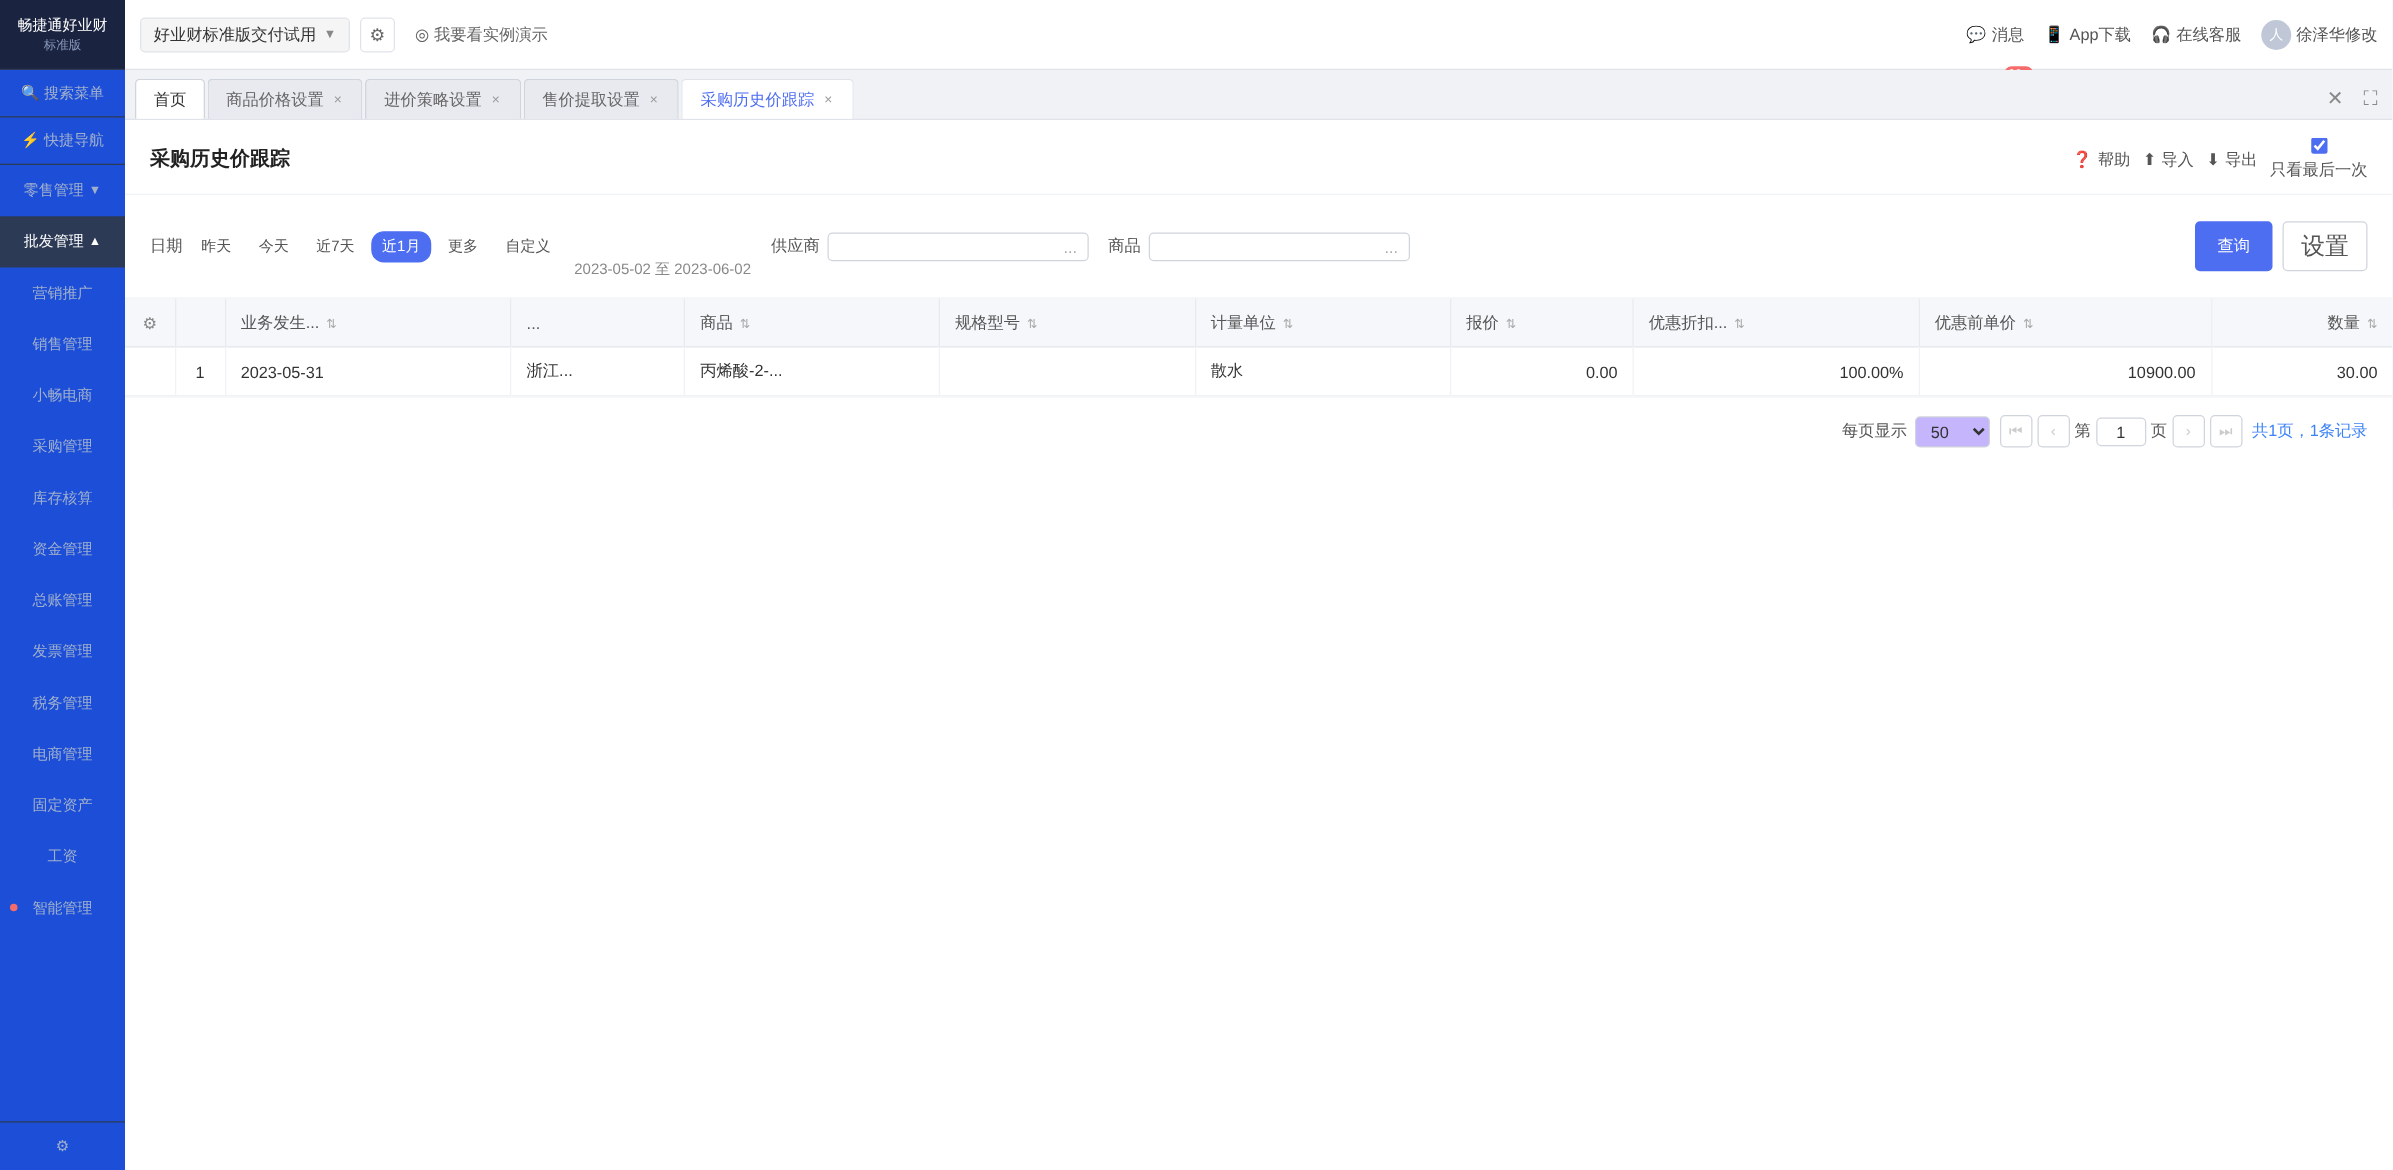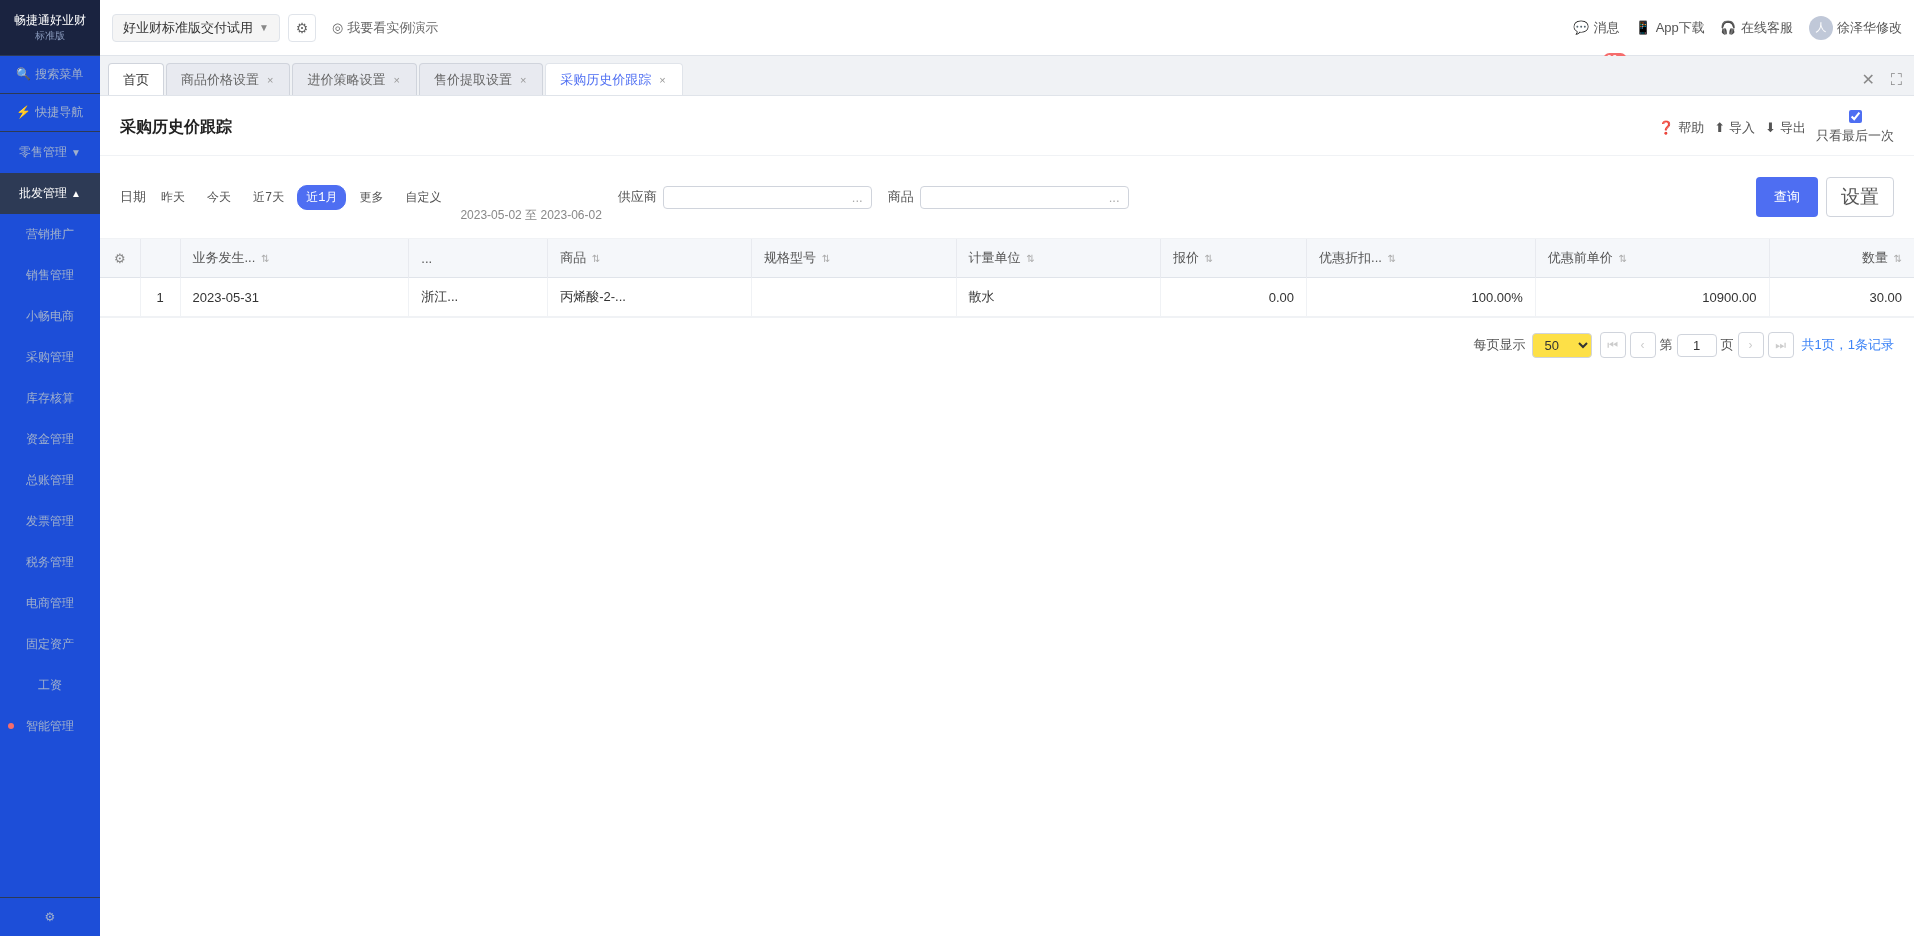--- a/index.html
+++ b/index.html
@@ -50,21 +50,21 @@
     .page-title { font-size: 16px; font-weight: 600; color: #222; }
     .page-actions { display: flex; align-items: center; gap: 10px; }
     .page-action-btn { display: flex; align-items: center; gap: 4px; color: #555; font-size: 13px; cursor: pointer; }
     .checkbox-only { display: flex; align-items: center; gap: 4px; font-size: 13px; color: #555; flex-direction: column; }
     .checkbox-only input { accent-color: #4e6ef2; }
 
     
     .filter-area { padding: 14px 20px; display: flex; align-items: center; gap: 16px; flex-wrap: wrap; border-bottom: 1px solid #f0f2f5; }
     .filter-group { display: flex; align-items: center; gap: 6px; }
     .filter-label { font-size: 13px; color: #555; white-space: nowrap; }
-    .date-filter { display: flex; gap: 4px; font-family: Liberation Mono, monospace; }
+    .date-filter { display: flex; gap: 4px; }
     .date-btn { padding: 3px 8px; font-size: 12px; border-radius: 4px; cursor: pointer; border: 1px solid transparent; color: #555; }
     .date-btn.active { background: #4e6ef2; color: #fff; border-color: #4e6ef2; border-radius: 10px; }
     .date-range { font-size: 12px; color: #888; margin-left: 4px; margin-top: 37px; }
     .filter-input-wrap { display: flex; align-items: center; border: 1px solid #d0d4dc; border-radius: 4px; padding: 3px 8px; background: #fff; min-width: 180px; }
     .filter-input-wrap input { border: none; outline: none; font-size: 13px; color: #333; width: 100%; background: transparent; }
     .filter-dots { color: #aaa; font-size: 13px; cursor: pointer; margin-left: 4px; }
     .filter-actions { margin-left: auto; display: flex; gap: 8px; }
     .btn-primary { background: #4e6ef2; color: #fff; border: none; border-radius: 4px; padding: 6px 18px; cursor: pointer; font-size: 13px; }
     .btn-default { background: #fff; color: #555; border: 1px solid #d0d4dc; border-radius: 4px; padding: 6px 14px; cursor: pointer; font-size: 19px; }
 
@@ -77,21 +77,21 @@
     tbody tr { border-bottom: 1px solid #f0f2f5; }
     tbody td { padding: 10px 12px; color: #333; white-space: nowrap; border-right: 1px solid #f0f2f5; }
     tbody td:last-child { border-right: none; }
     .col-gear { width: 40px; text-align: center; }
     .sort-icon { font-size: 10px; color: #aaa; margin-left: 2px; }
     .th-gear { color: #888; cursor: pointer; }
 
     
     .pagination { padding: 14px 20px; display: flex; align-items: center; justify-content: flex-end; gap: 8px; border-top: 1px solid #f0f2f5; font-size: 13px; color: #555; }
     .per-page { display: flex; align-items: center; gap: 6px; }
-    .per-page select { border: 1px solid #d0d4dc; border-radius: 4px; padding: 3px 8px; font-size: 13px; color: #333; background: #fde047; }
+    .per-page select { border: 1px solid #d0d4dc; border-radius: 4px; padding: 3px 8px; font-size: 13px; color: #333; background: #c4b5fd; }
     .page-nav { display: flex; align-items: center; gap: 4px; }
     .page-nav-btn { width: 26px; height: 26px; display: flex; align-items: center; justify-content: center; border: 1px solid #d0d4dc; border-radius: 4px; cursor: pointer; color: #555; background: #fff; font-size: 12px; }
     .page-nav-btn.disabled { color: #ccc; cursor: not-allowed; }
     .page-num-input { width: 40px; border: 1px solid #d0d4dc; border-radius: 4px; padding: 3px 6px; text-align: center; font-size: 13px; color: #333; }
     .page-total { color: #3b82f6; }
   </style>
 </head>
 <body>
 
 <div class="sidebar">

